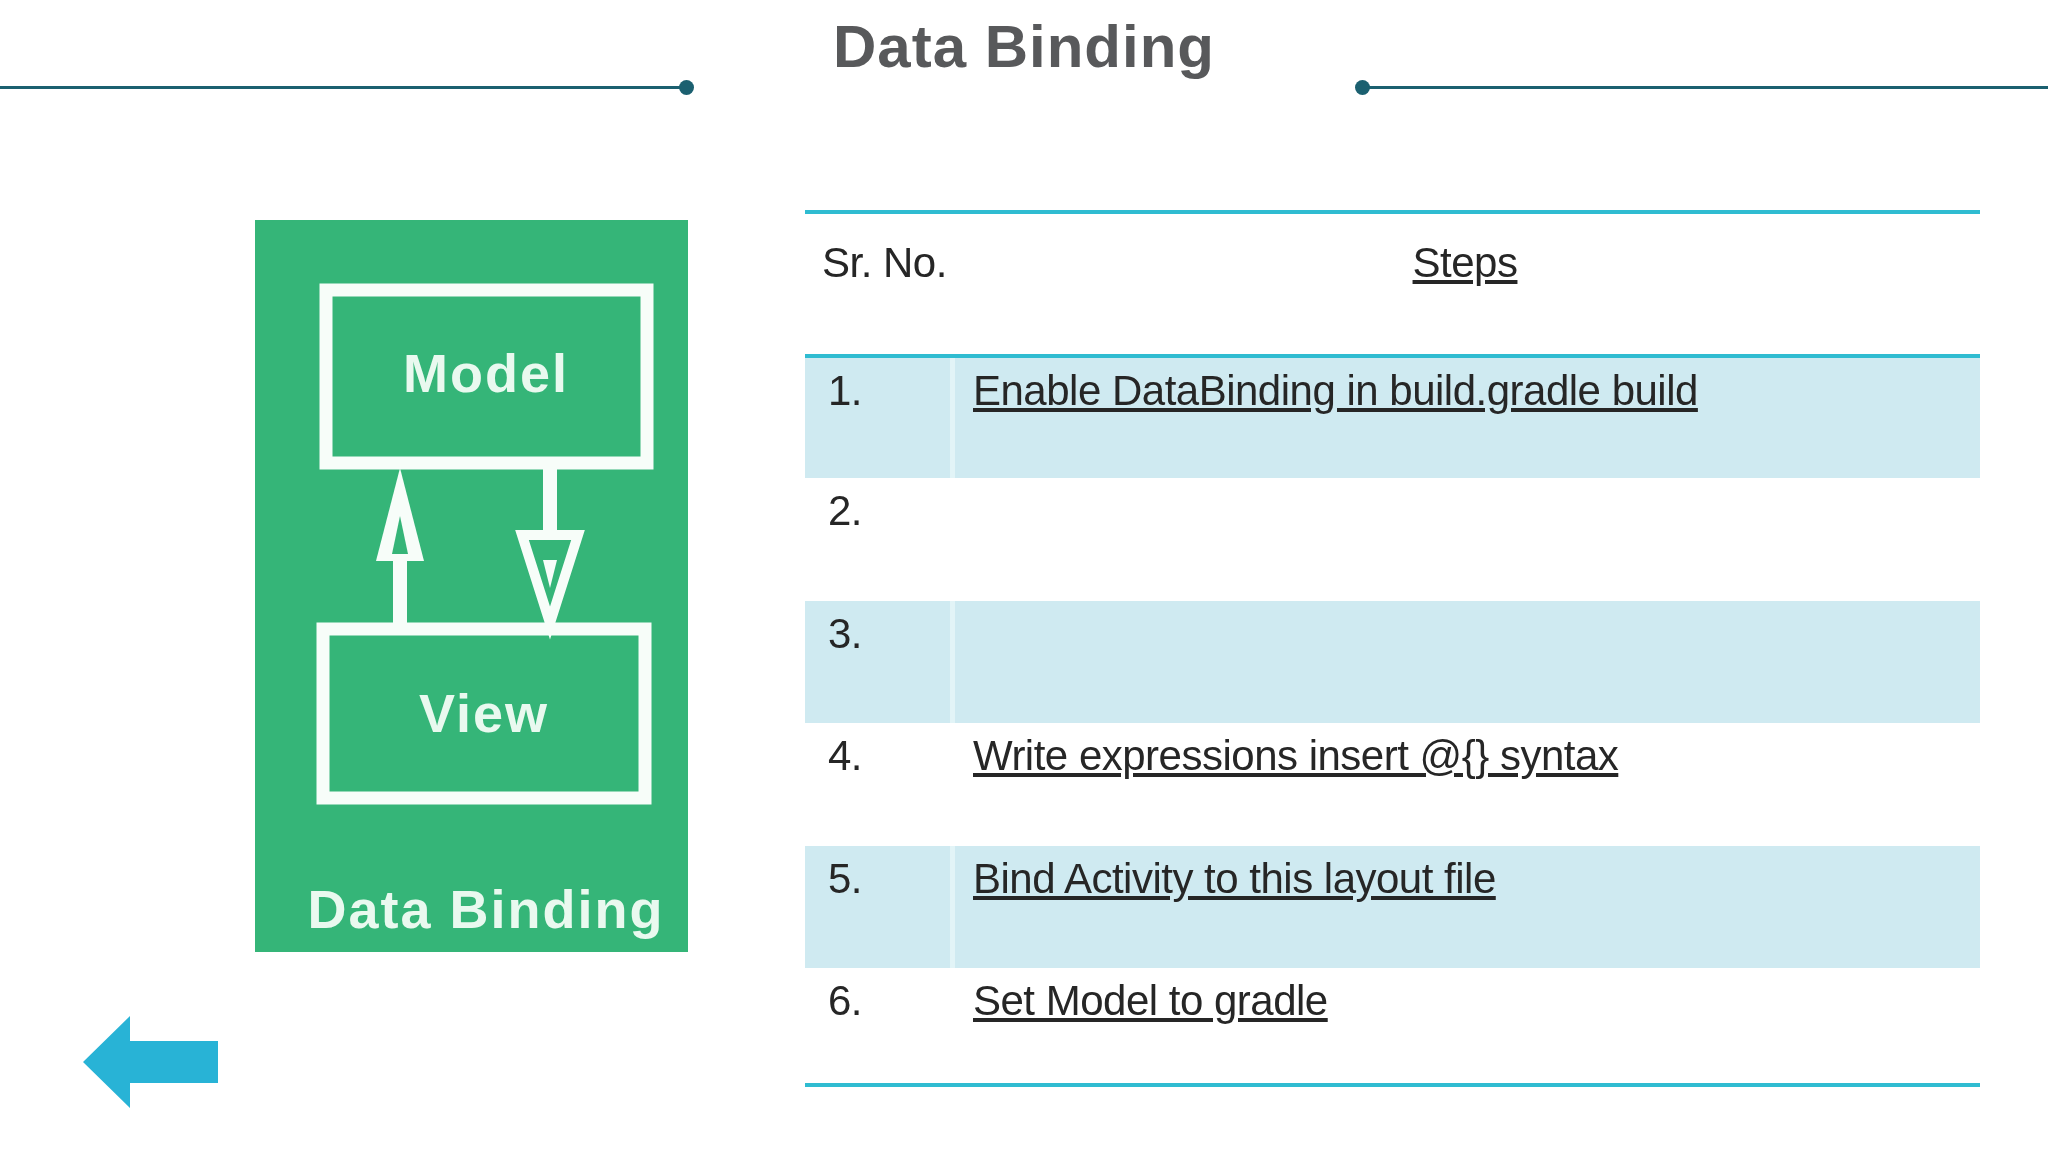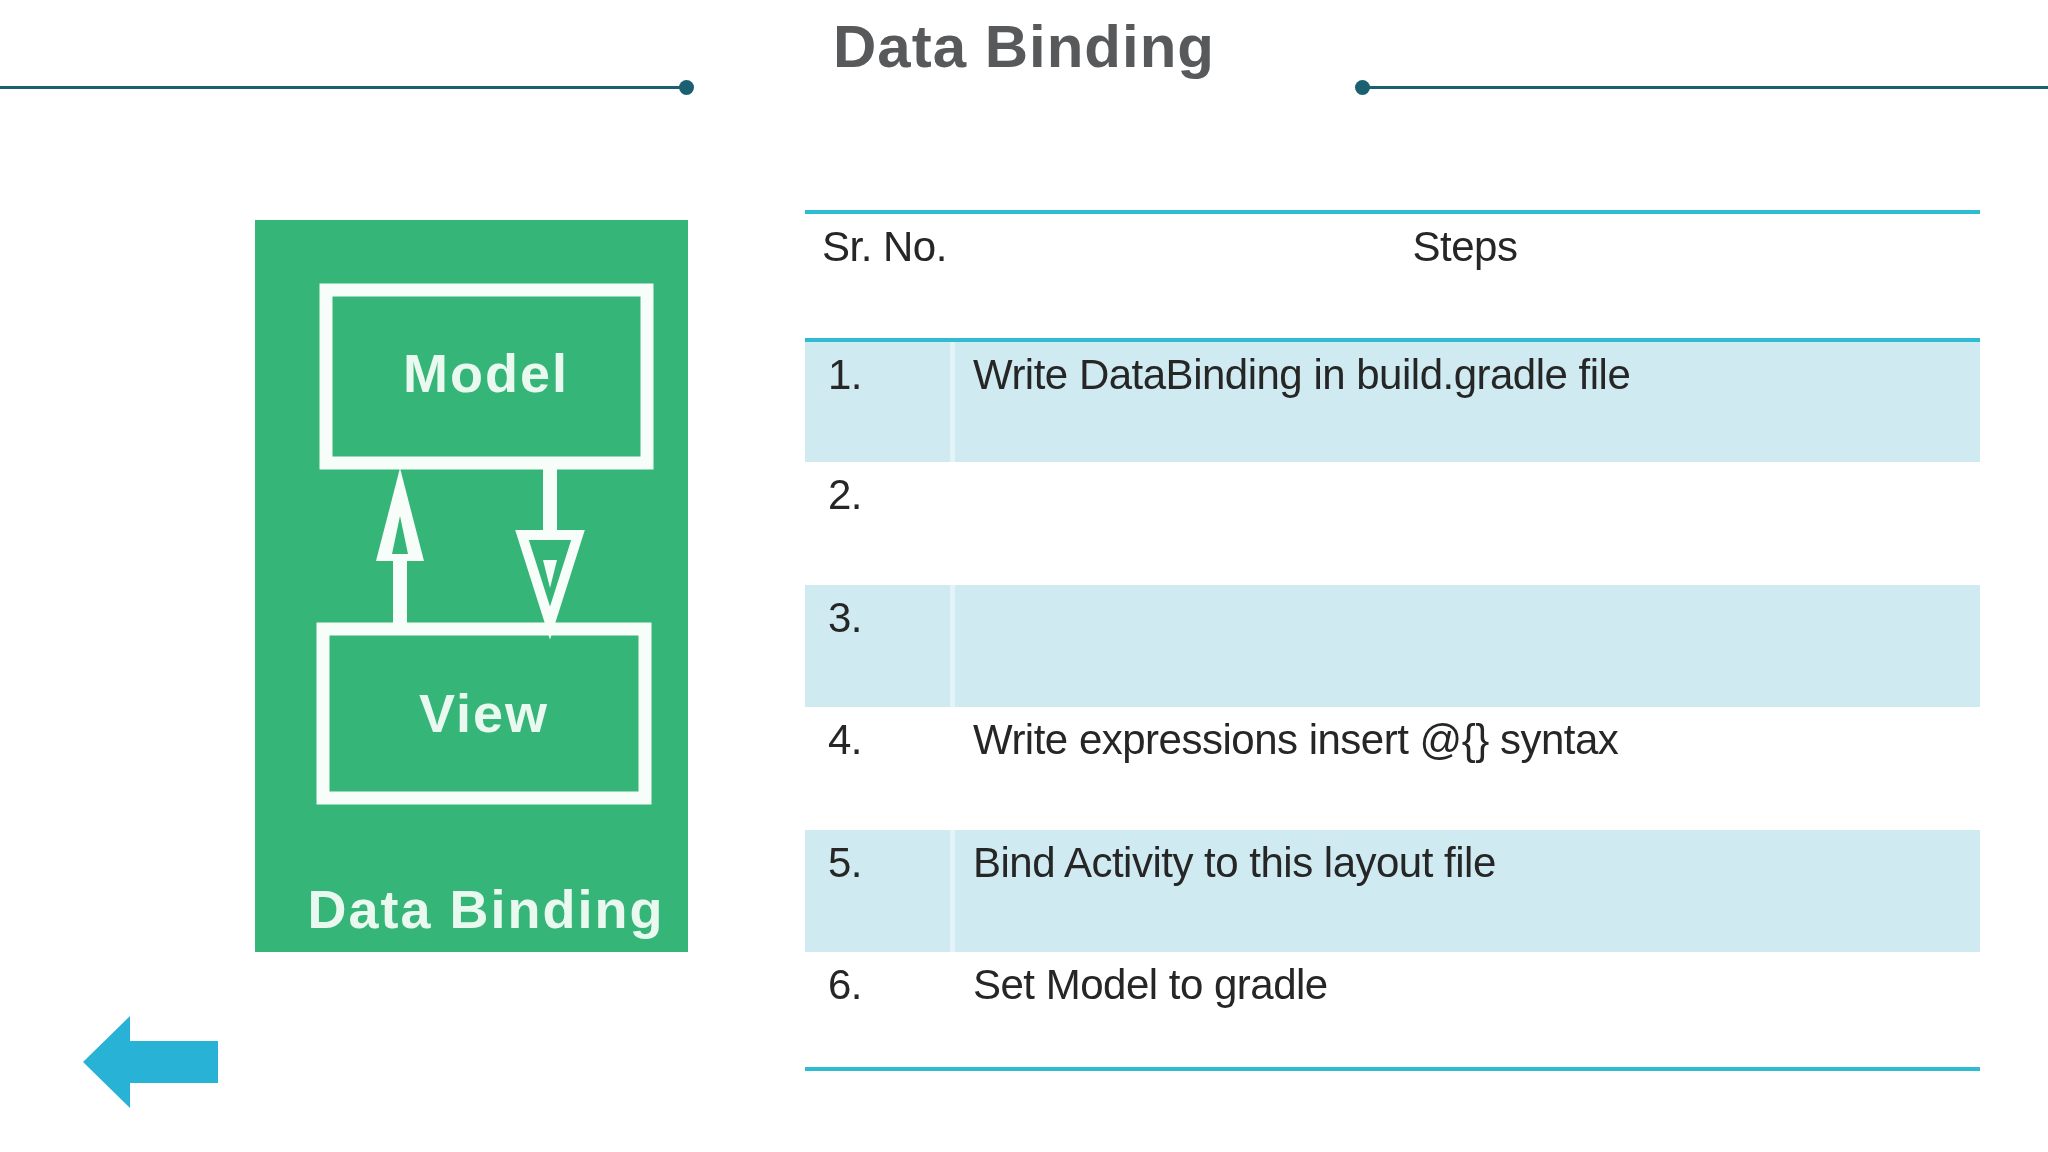--- a/index.html
+++ b/index.html
@@ -22,24 +22,24 @@
   .diagram{position:absolute;left:255px;top:220px;width:433px;height:732px;background:#35b578;text-align:right;}
   .diagram svg{display:block;}
   .diagram text{
     font-family:"Liberation Sans",sans-serif;font-weight:bold;letter-spacing:2px;
     fill:#e9f9ef;
   }
   
   .steps-table{position:absolute;left:805px;top:210px;width:1175px;color:#262626;}
   .t-line{height:4px;background:#2fbcd1;}
   .t-row{display:flex;position:relative;}
-  .t-row.header{height:124px;}
+  .t-row.header{height:124px;margin-top:16px;}
   .t-row.blue{background:#cfeaf1;}
   .col-no{width:145px;box-sizing:border-box;padding:10px 0 0 23px;}
-  .col-step{flex:1;box-sizing:border-box;padding:10px 0 0 23px;}
+  .col-step{flex:1;box-sizing:border-box;padding:10px 0 0 23px;text-decoration:underline;}
   .t-row.header .col-no{padding:10px 0 0 17px;}
   .t-row.header .col-step{padding:10px 0 0 0;text-align:center;}
   .t-row .cell-text{
     font-size:42px;line-height:46px;font-weight:300;letter-spacing:-0.5px;
     white-space:nowrap;
   }
   .divider{position:absolute;left:145px;top:0;bottom:0;width:5px;background:#e2f4f7;}
   .r1{height:120px;} .r2{height:123px;} .r3{height:122px;}
   .r4{height:123px;} .r5{height:122px;} .r6{height:115px;}
   
@@ -94,21 +94,21 @@
     </div>
 
     <div class="t-line"></div>
 
     <div class="t-row blue r1">
       <div class="divider"></div>
       <div class="col-no">
         <div class="cell-text">1.</div>
       </div>
       <div class="col-step">
-        <div class="cell-text">Write DataBinding in build.gradle file</div>
+        <div class="cell-text">Enable DataBinding in build.gradle build</div>
       </div>
     </div>
 
     <div class="t-row r2">
       <div class="col-no">
         <div class="cell-text">2.</div>
       </div>
     </div>
 
     <div class="t-row blue r3">

